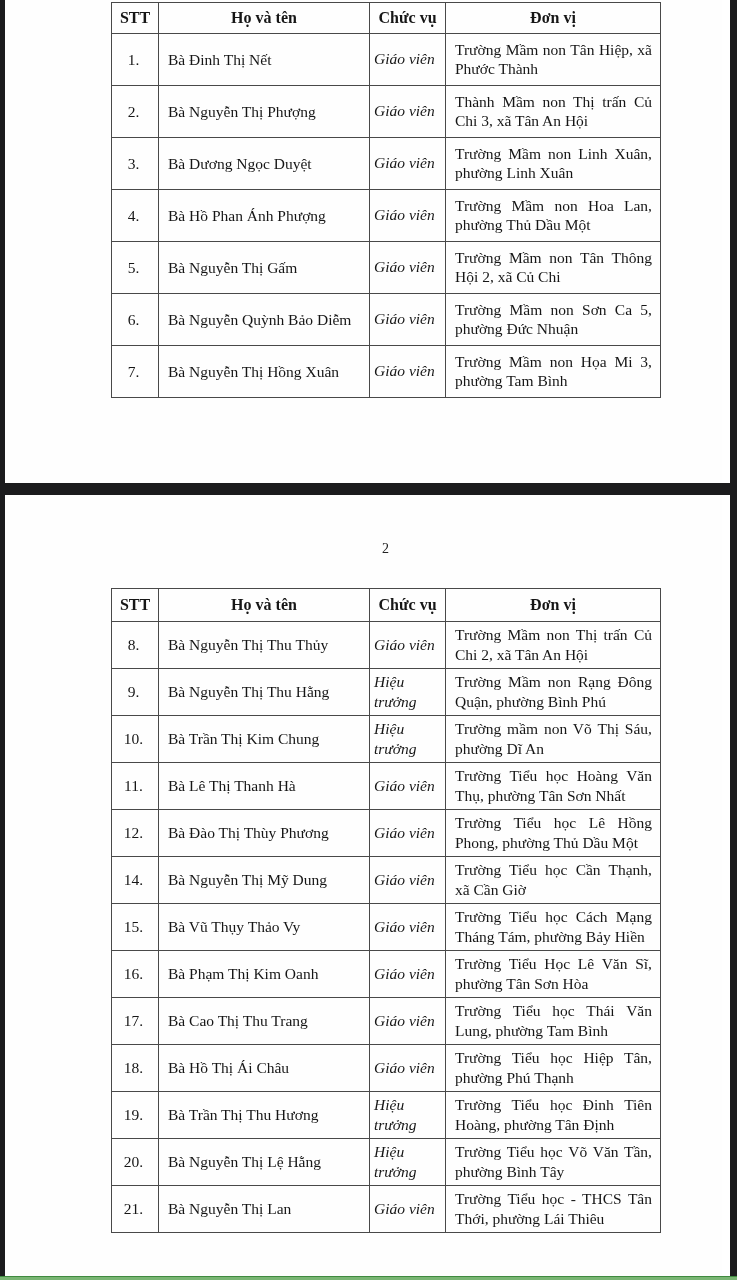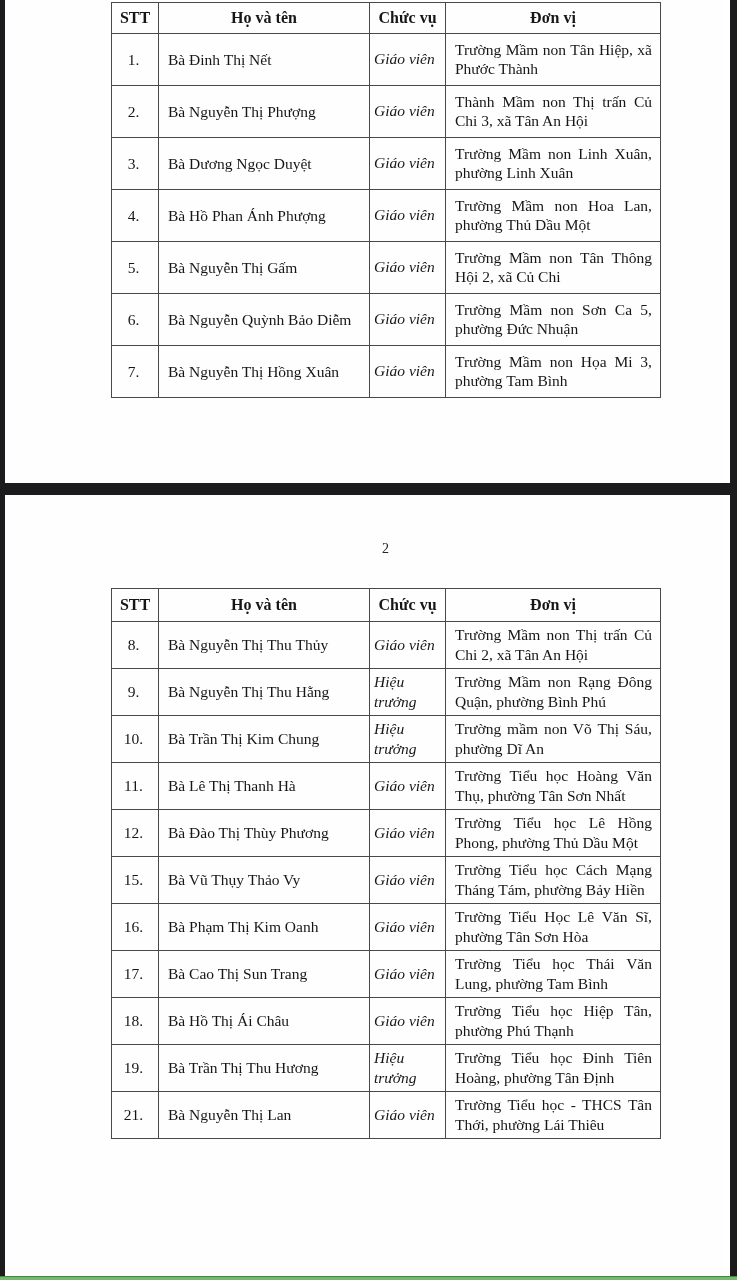--- a/index.html
+++ b/index.html
@@ -200,56 +200,68 @@
           </tr>
 
           <tr>
             <td class="stt">12.</td>
             <td class="name">Bà Đào Thị Thùy Phương</td>
             <td class="pos">Giáo viên</td>
             <td class="unit">Trường Tiểu học Lê Hồng Phong, phường Thủ Dầu Một</td>
           </tr>
 
 
+          <tr>
+            <td class="stt">14.</td>
+            <td class="name">Bà Nguyễn Thị Mỹ Dung</td>
+            <td class="pos">Giáo viên</td>
+            <td class="unit">Trường Tiểu học Cần Thạnh, xã Cần Giờ</td>
+          </tr>
 
           <tr>
             <td class="stt">15.</td>
             <td class="name">Bà Vũ Thụy Thảo Vy</td>
             <td class="pos">Giáo viên</td>
             <td class="unit">Trường Tiểu học Cách Mạng Tháng Tám, phường Bảy Hiền</td>
           </tr>
 
           <tr>
             <td class="stt">16.</td>
             <td class="name">Bà Phạm Thị Kim Oanh</td>
             <td class="pos">Giáo viên</td>
             <td class="unit">Trường Tiểu Học Lê Văn Sĩ, phường Tân Sơn Hòa</td>
           </tr>
 
           <tr>
             <td class="stt">17.</td>
-            <td class="name">Bà Cao Thị Sun Trang</td>
+            <td class="name">Bà Cao Thị Thu Trang</td>
             <td class="pos">Giáo viên</td>
             <td class="unit">Trường Tiểu học Thái Văn Lung, phường Tam Bình</td>
           </tr>
 
           <tr>
             <td class="stt">18.</td>
             <td class="name">Bà Hồ Thị Ái Châu</td>
             <td class="pos">Giáo viên</td>
             <td class="unit">Trường Tiểu học Hiệp Tân, phường Phú Thạnh</td>
           </tr>
 
           <tr>
             <td class="stt">19.</td>
             <td class="name">Bà Trần Thị Thu Hương</td>
             <td class="pos">Hiệu trưởng</td>
             <td class="unit">Trường Tiểu học Đinh Tiên Hoàng, phường Tân Định</td>
           </tr>
 
+          <tr>
+            <td class="stt">20.</td>
+            <td class="name">Bà Nguyễn Thị Lệ Hằng</td>
+            <td class="pos">Hiệu trưởng</td>
+            <td class="unit">Trường Tiểu học Võ Văn Tần, phường Bình Tây</td>
+          </tr>
 
           <tr>
             <td class="stt">21.</td>
             <td class="name">Bà Nguyễn Thị Lan</td>
             <td class="pos">Giáo viên</td>
             <td class="unit">Trường Tiểu học - THCS Tân Thới, phường Lái Thiêu</td>
           </tr>
         </tbody>
     </table>
   </section>

